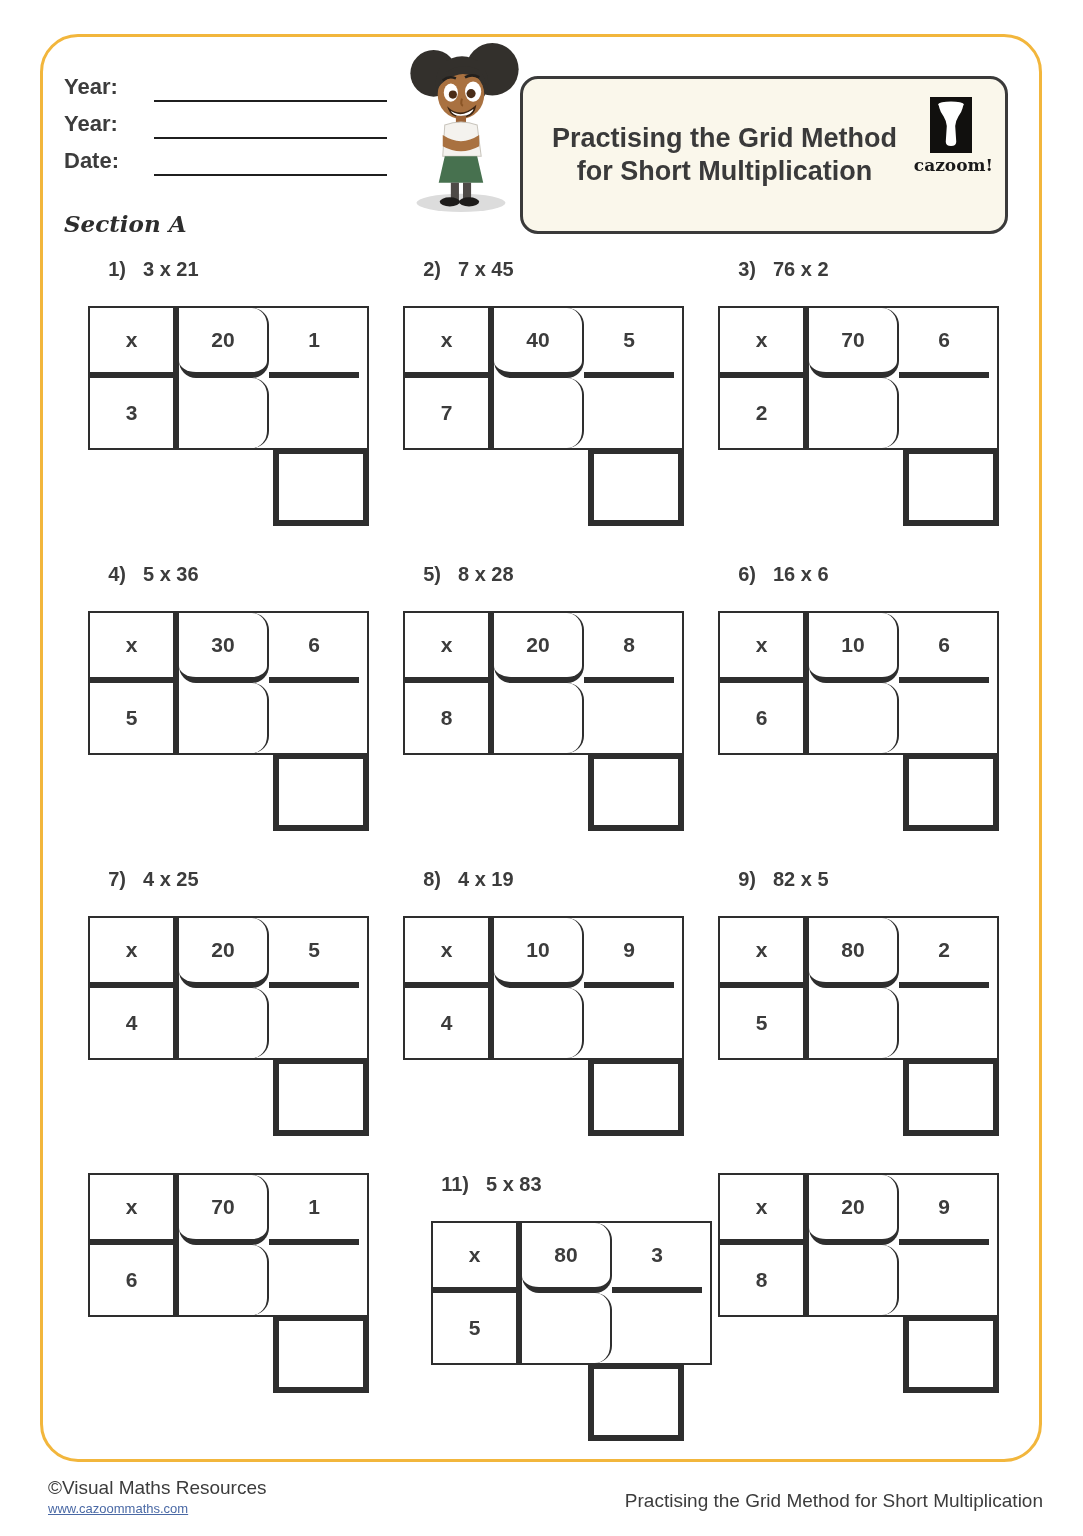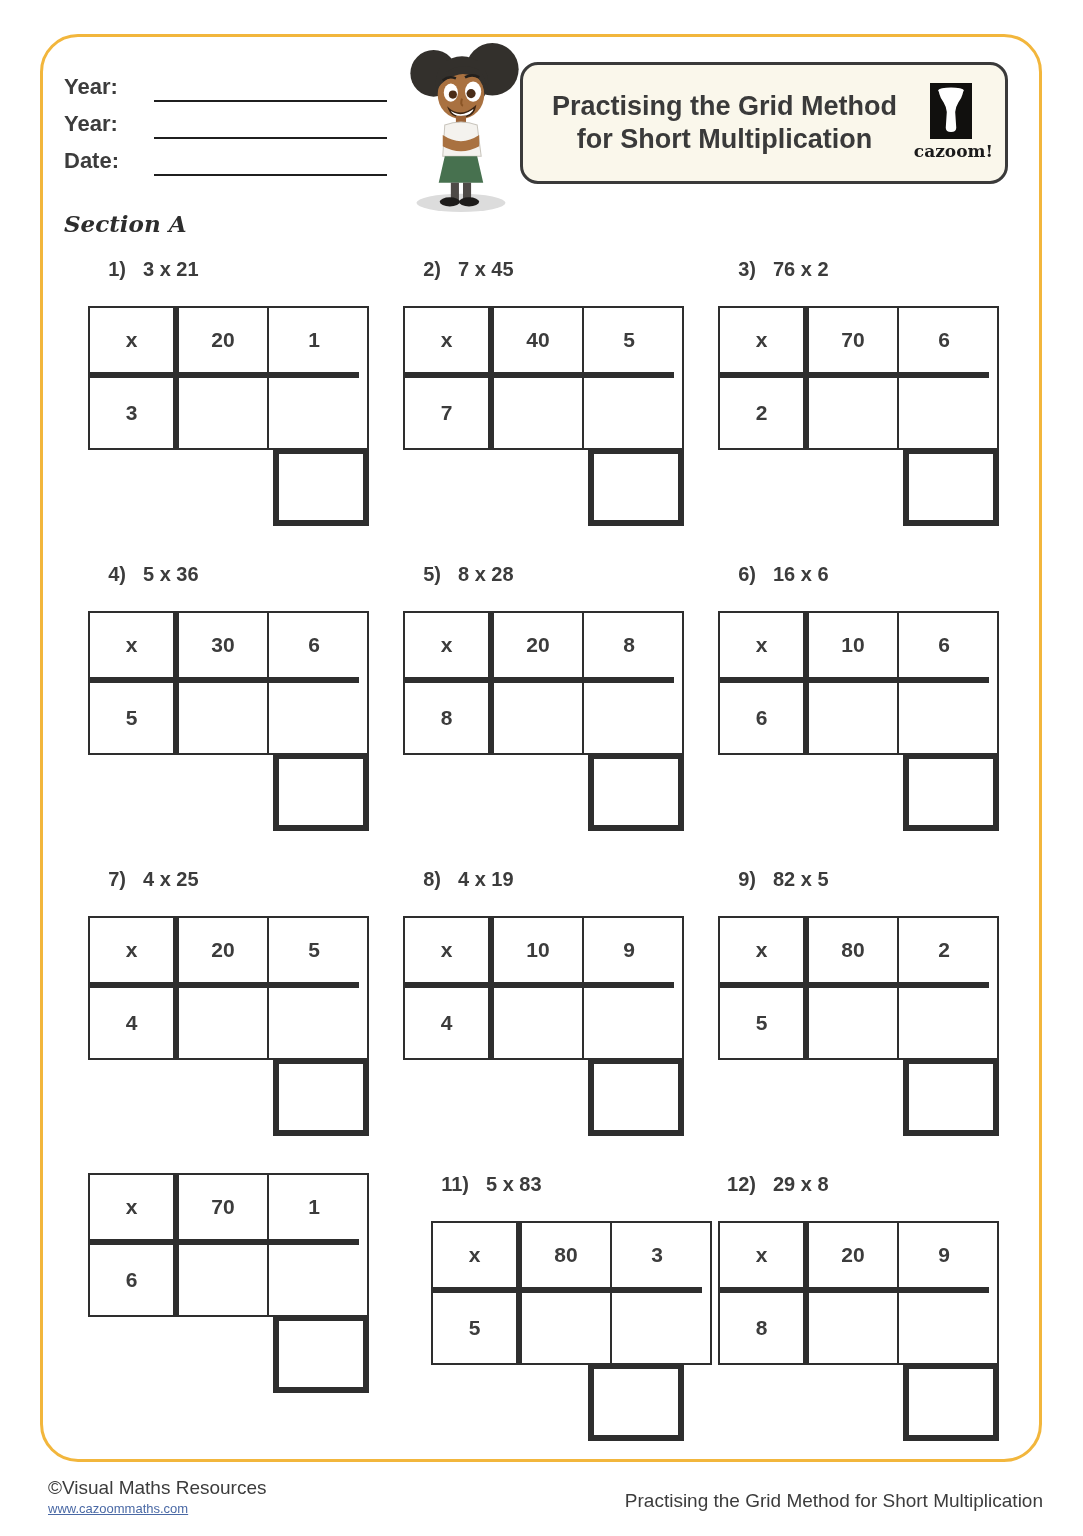--- a/index.html
+++ b/index.html
@@ -18,21 +18,21 @@
     border:3px solid var(--border-yellow);border-radius:38px;}
 
   
   .field-label{position:absolute;left:64px;font-weight:bold;font-size:22px;color:var(--text-dark);}
   .field-line{position:absolute;left:154px;width:233px;border-bottom:2px solid #1f1f1f;height:0;}
 
   
   .character{position:absolute;left:398px;top:42px;width:132px;height:172px;}
 
   
-  .title-box{position:absolute;left:520px;top:62px;width:488px;height:122px;
+  .title-box{position:absolute;left:520px;top:76px;width:488px;height:158px;
     background:var(--title-bg);border:3px solid #3a3a3a;border-radius:18px;}
   .title-text{position:absolute;left:14px;top:0;width:375px;height:100%;
     display:flex;flex-direction:column;justify-content:center;text-align:center;
     font-weight:bold;font-size:27px;line-height:33px;color:#3a3a3a;}
   .logo{position:absolute;right:12px;top:18px;width:84px;text-align:right;}
   .logo-square{width:42px;height:56px;margin:0 auto;background:#11100e;display:block;}
   .logo-text{font-family:"DejaVu Serif",serif;font-weight:bold;font-size:17px;color:#1a1a1a;margin-top:2px;}
 
   .section-heading{position:absolute;left:64px;top:210px;
     font-family:"DejaVu Serif",serif;font-weight:bold;font-style:italic;
@@ -41,21 +41,21 @@
   
   .problem{position:absolute;width:281px;}
   .plabel{display:flex;align-items:baseline;height:26px;margin-bottom:22px;
     font-weight:bold;font-size:20px;color:var(--text-dark);}
   .pnum{width:38px;text-align:right;}
   .pexpr{margin-left:17px;}
   .mtable{display:grid;grid-template-columns:89px 90px 90px;border:2px solid var(--grid-line);width:281px;}
   .mcell{height:70px;display:flex;align-items:center;justify-content:center;
     font-weight:bold;font-size:21px;color:var(--text-dark);background:#fff;}
   .mcell.c1{border-right:6px solid var(--grid-line);}
-  .mcell.c2{border-right:2px solid var(--grid-line);}
+  .mcell.c2{border-right:2px solid var(--grid-line);border-radius:17px;}
   .mcell.r1{border-bottom:6px solid var(--grid-line);}
   .answer-box{width:96px;height:78px;border:6px solid var(--grid-line);
     margin-left:auto;margin-top:-2px;background:#fff;}
 
   
   .footer-copyright{position:absolute;left:48px;top:1477px;font-size:19px;color:#3c3c3c;}
   .footer-link{position:absolute;left:48px;top:1501px;font-size:13px;
     color:var(--link-blue);text-decoration:underline;cursor:pointer;}
   .footer-title{position:absolute;right:40px;top:1490px;font-size:19px;color:#3c3c3c;}
 </style>
@@ -273,24 +273,20 @@
       <div class="mcell c1 r1">x</div>
       <div class="mcell c2 r1">80</div>
       <div class="mcell c3 r1">3</div>
       <div class="mcell c1">5</div>
       <div class="mcell c2"></div>
       <div class="mcell c3"></div>
     </div>
     <div class="answer-box"></div>
   </div>
       <div class="problem" style="left: 718px; top: 1173px;">
-    <div class="plabel">
-      <span class="pnum">12)</span>
-      <span class="pexpr">29 x 8</span>
-    </div>
     <div class="mtable">
       <div class="mcell c1 r1">x</div>
       <div class="mcell c2 r1">20</div>
       <div class="mcell c3 r1">9</div>
       <div class="mcell c1">8</div>
       <div class="mcell c2"></div>
       <div class="mcell c3"></div>
     </div>
     <div class="answer-box"></div>
   </div>

